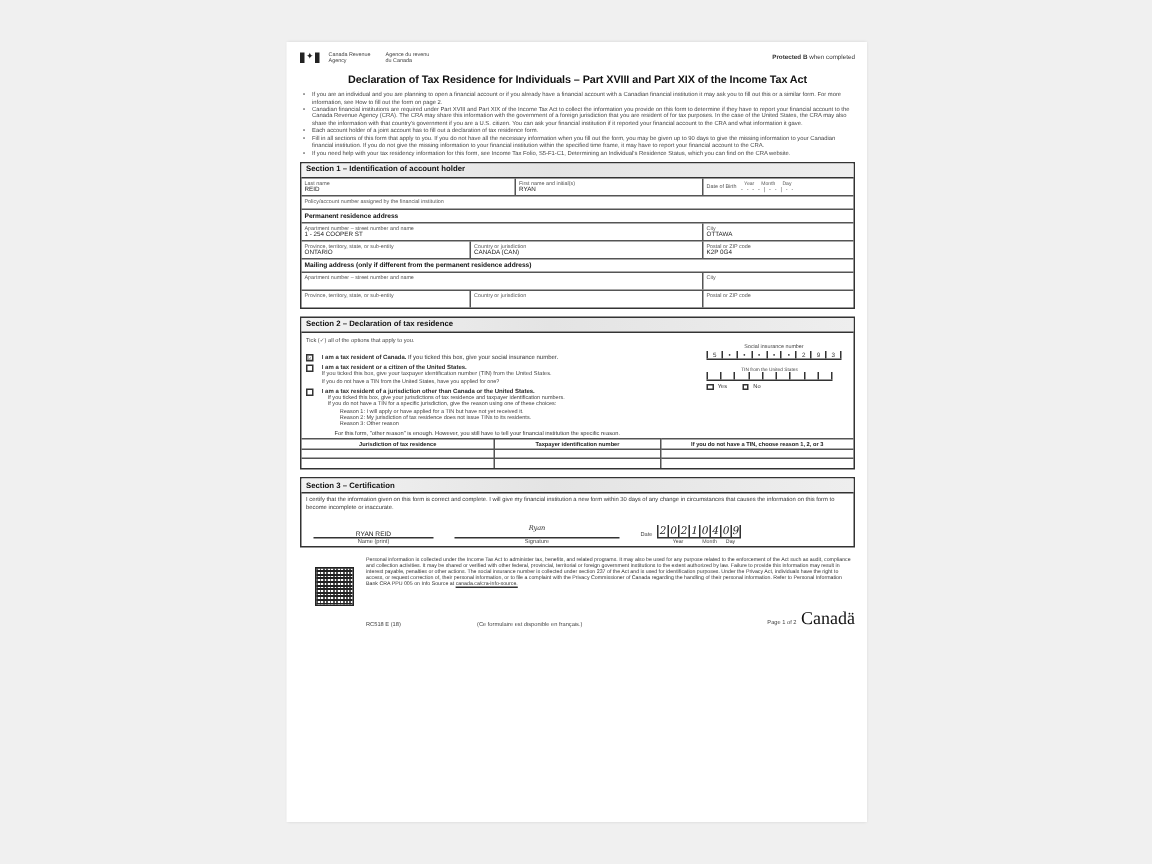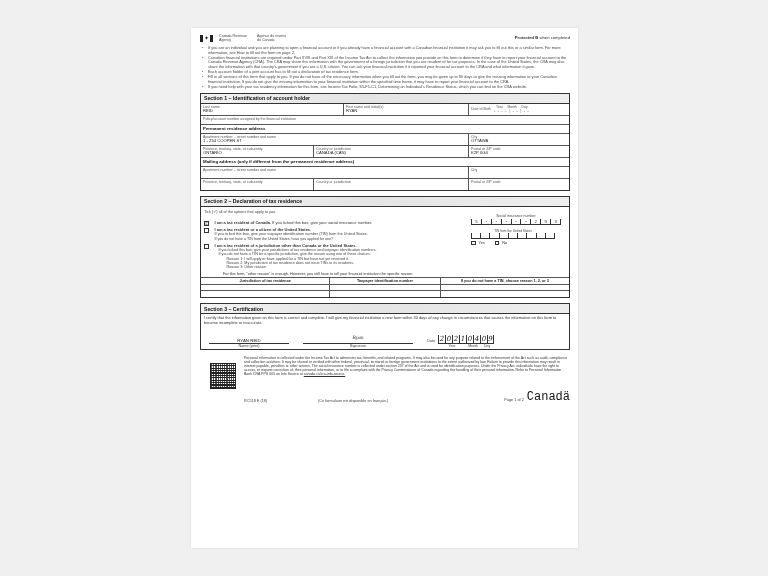--- a/index.html
+++ b/index.html
@@ -80,40 +80,41 @@
     background:
       repeating-linear-gradient(0deg, #222 0 1.3px, transparent 1.3px 2.4px),
       repeating-linear-gradient(90deg, #555 0 1.1px, #fff 1.1px 2.2px);
     border: 1.5px solid #222; }
   .privacy { font-size: 3.5px; line-height: 4.1px; color: #333; }
   .privacy .link { text-decoration: underline; }
   .bottom { display: flex; align-items: flex-end; margin-top: 3px; padding-left: 44px; font-size: 3.8px; color: #444; }
   .bottom .form-no { width: 70px; }
   .bottom .fr { flex: 1; text-align: left; padding-left: 4px; }
   .bottom .pg { margin-right: 3px; margin-bottom: 1px; }
-  .wordmark { font-family: Liberation Mono, monospace; font-size: 12px; color: #111; line-height: 11px; }
+  .wordmark { font-family: Liberation Serif, serif; font-size: 12px; color: #111; line-height: 11px; }
 </style>
 </head>
 <body>
 
 <div class="page">
 
   <div class="hdr">
     <div class="flag">
       <span class="bar"></span>
         <span class="leaf">✦</span>
         <span class="bar"></span>
     </div>
     <div class="agency" style="width:30px">Canada Revenue Agency</div>
     <div class="agency" style="width:30px">Agence du revenu du Canada</div>
     <div class="protected">
       <b>Protected B</b><span> when completed</span>
     </div>
   </div>
 
+  <div class="title">Declaration of Tax Residence for Individuals – Part XVIII and Part XIX of the Income Tax Act</div>
 
   <ul class="intro">
     <li>If you are an individual and you are planning to open a financial account or if you already have a financial account with a Canadian financial institution it may ask you to fill out this or a similar form. For more information, see How to fill out the form on page 2.</li>
     <li>Canadian financial institutions are required under Part XVIII and Part XIX of the Income Tax Act to collect the information you provide on this form to determine if they have to report your financial account to the Canada Revenue Agency (CRA). The CRA may share this information with the government of a foreign jurisdiction that you are resident of for tax purposes. In the case of the United States, the CRA may also share the information with that country's government if you are a U.S. citizen. You can ask your financial institution if it reported your financial account to the CRA and what information it gave.</li>
     <li>Each account holder of a joint account has to fill out a declaration of tax residence form.</li>
     <li>Fill in all sections of this form that apply to you. If you do not have all the necessary information when you fill out the form, you may be given up to 90 days to give the missing information to your Canadian financial institution. If you do not give the missing information to your financial institution within the specified time frame, it may have to report your financial account to the CRA.</li>
     <li>If you need help with your tax residency information for this form, see Income Tax Folio, S5-F1-C1, Determining an Individual's Residence Status, which you can find on the CRA website.</li>
   </ul>
 
   <div class="section">

